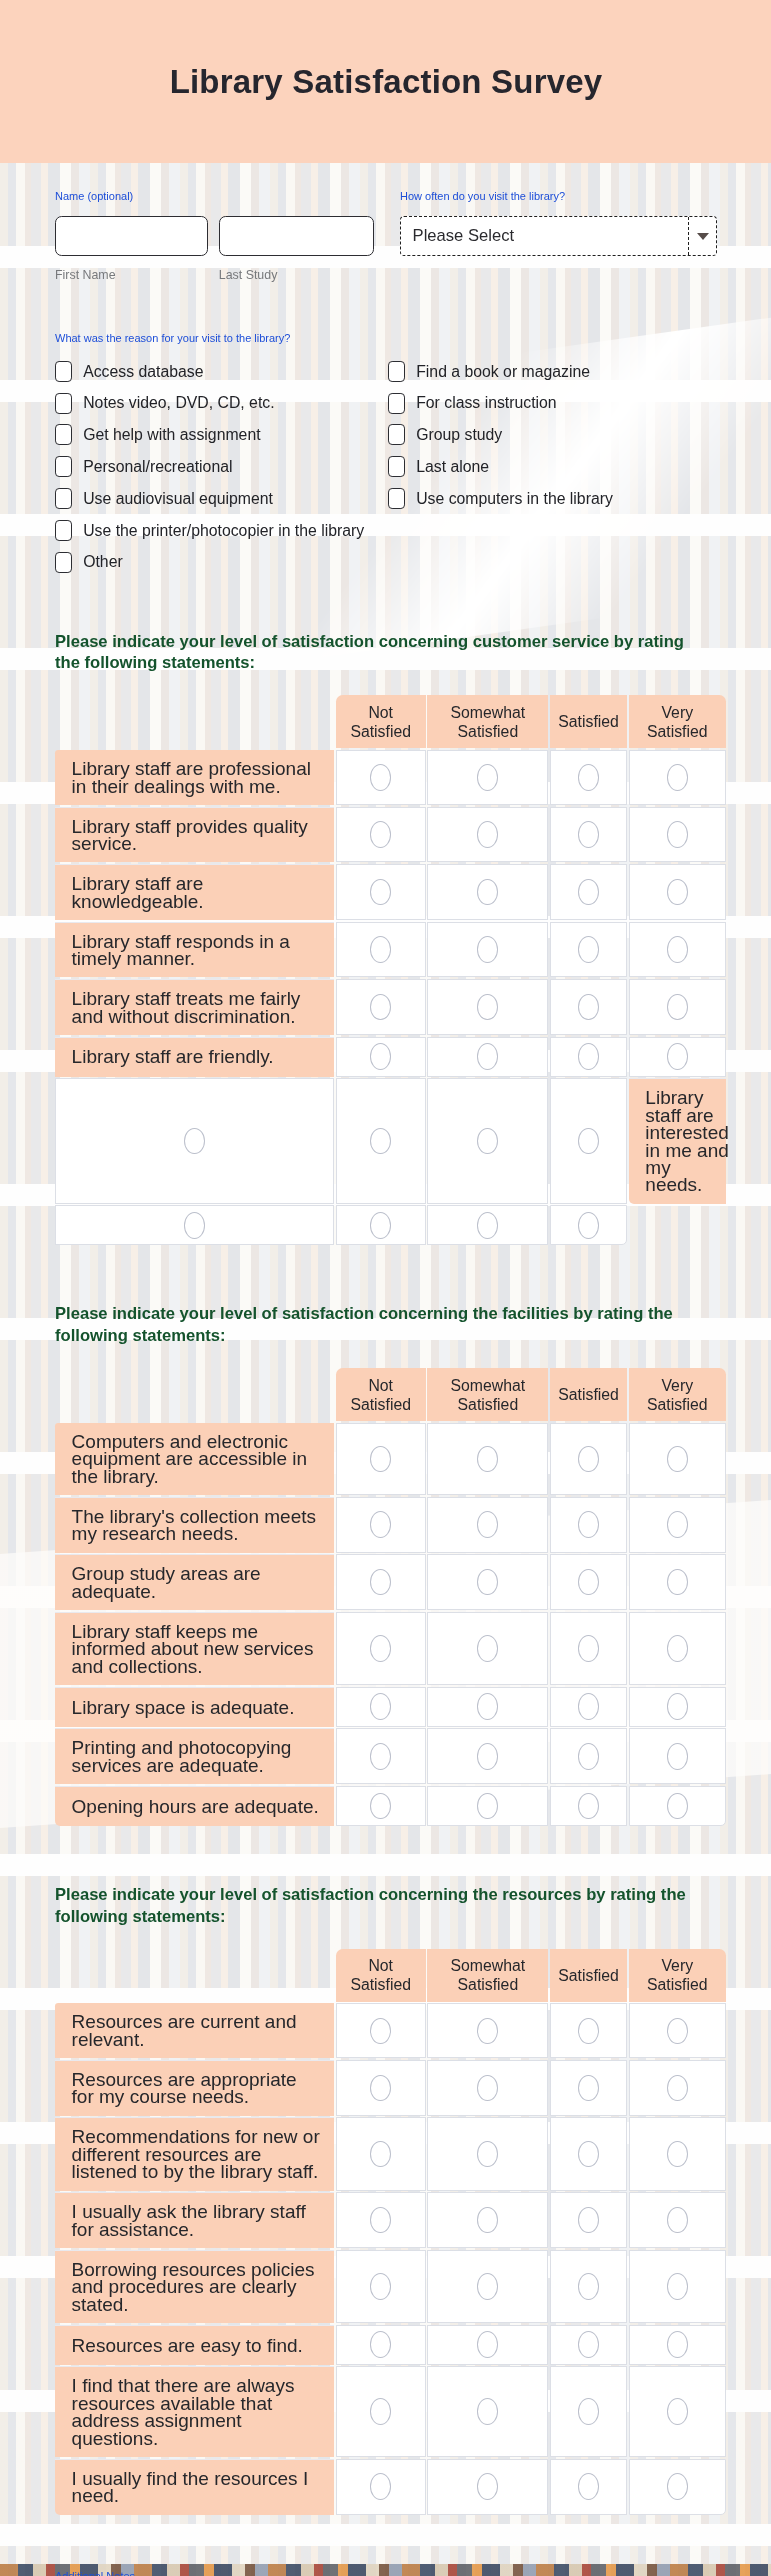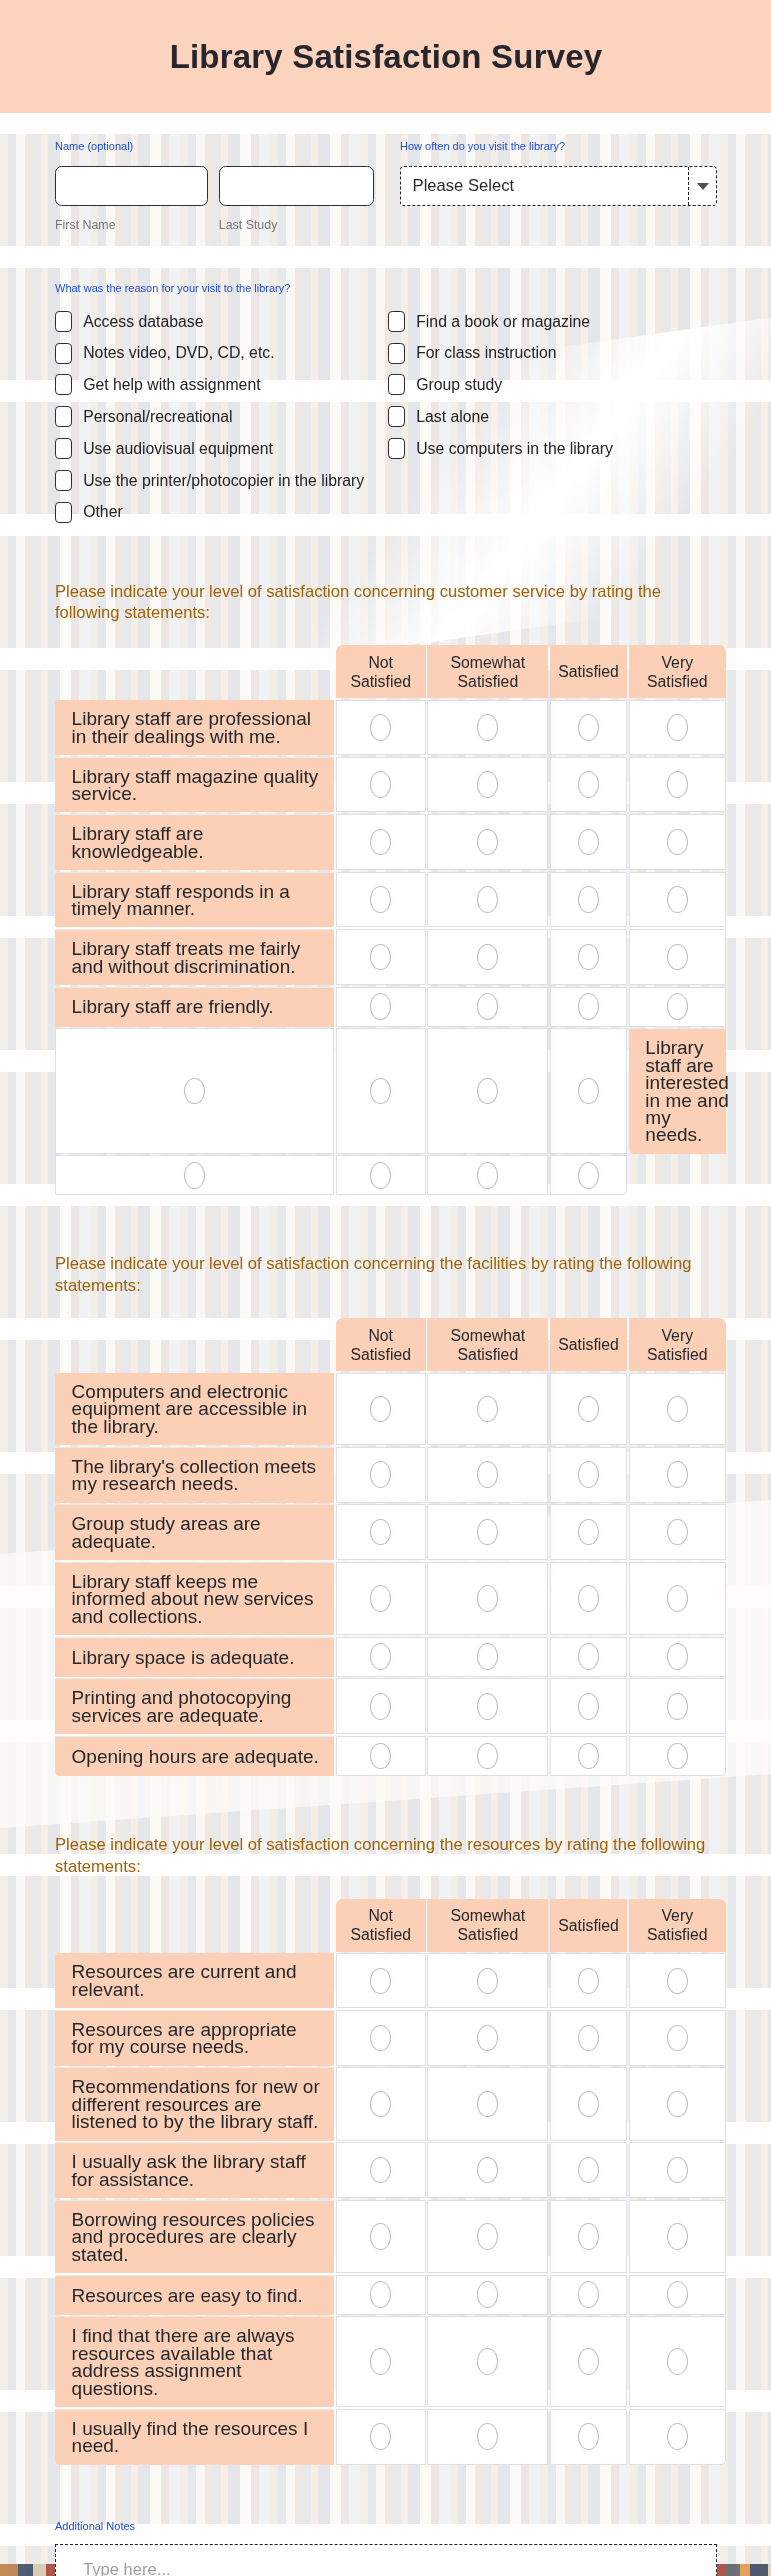--- a/index.html
+++ b/index.html
@@ -37,21 +37,21 @@
     background:
       repeating-linear-gradient(90deg,
         #b9773c 0 18px,#32425c 18px 33px,#d6c6ac 33px 46px,#a33c2e 46px 55px,
         #56595f 55px 70px,#e3933f 70px 80px,#31405a 80px 98px,#e0d3bd 98px 111px,
         #6e4a33 111px 121px,#8d99ad 121px 134px);
     opacity:.85;}
 
   .layer{position:relative;}
 
   
-  .form-header{height:113px;background:var(--peach-header);display:flex;align-items:center;justify-content:center;}
+  .form-header{height:163px;background:var(--peach-header);display:flex;align-items:center;justify-content:center;}
   .form-title{font-size:33px;font-weight:bold;letter-spacing:0.2px;color:#26262e;}
 
   
   .content{padding:0 55px;}
   .q-label{font-size:11px;line-height:20px;font-weight:normal;color:#1d4ed8;}
 
   .name-visit{display:flex;margin-top:23px;}
   .name-block{width:325px;}
   .visit-block{margin-left:auto;width:317px;}
   .name-inputs{display:flex;gap:10.8px;margin-top:10px;}
@@ -72,21 +72,21 @@
   .cb-grid{display:flex;margin-top:13.3px;}
   .cb-col{display:flex;flex-direction:column;gap:10.8px;}
   .cb-col.c1{width:333px;}
   .cb-col.c2{flex:1;}
   .cb-item{display:flex;align-items:flex-start;gap:10.8px;cursor:pointer;min-height:21px;}
   .checkbox{width:17.4px;height:21px;flex:none;border:1.7px solid #2c2d32;border-radius:4.1px;background:#fff;}
   .cb-text{font-size:15.8px;line-height:19px;padding-top:0.8px;color:#222328;}
 
   
   .matrix-section{margin-top:58px;}
-  .matrix-title{font-size:16.6px;line-height:21.6px;font-weight:normal;max-width:655px;color:#a16207;}
+  .matrix-title{font-size:16.6px;line-height:21.6px;font-weight:bold;max-width:655px;color:#14532d;}
   .matrix{display:grid;grid-template-columns:279px 90px 121px 77px 97px;gap:1.7px;margin-top:21.6px;}
   .cell{display:flex;align-items:center;justify-content:center;}
   .cell.corner{background:transparent;}
   .cell.head{background:var(--peach-cell);min-height:53px;padding:5px 3.3px;text-align:center;
     font-size:15.8px;line-height:19px;color:#26272b;}
   .cell.rowlabel{background:var(--peach-cell);justify-content:flex-start;text-align:left;
     padding:10px 11.6px 10px 16.6px;font-size:19px;line-height:17.4px;min-height:40px;color:#26272b;
     border-top:0.8px solid var(--row-line);}
   .cell.radio-cell{background:#fff;border:0.8px solid var(--table-border);min-height:40px;cursor:pointer;}
   .radio{width:21px;height:26.5px;border:1.7px solid var(--radio-border);border-radius:50%;background:#fff;cursor:pointer;}
@@ -230,21 +230,21 @@
             </div>
             <div class="cell radio-cell">
               <span class="radio"></span>
             </div>
             <div class="cell radio-cell">
               <span class="radio"></span>
             </div>
             <div class="cell radio-cell">
               <span class="radio"></span>
             </div>
-            <div class="cell rowlabel">Library staff magazine quality service.</div>
+            <div class="cell rowlabel">Library staff provides quality service.</div>
             <div class="cell radio-cell">
               <span class="radio"></span>
             </div>
             <div class="cell radio-cell">
               <span class="radio"></span>
             </div>
             <div class="cell radio-cell">
               <span class="radio"></span>
             </div>
             <div class="cell radio-cell">

